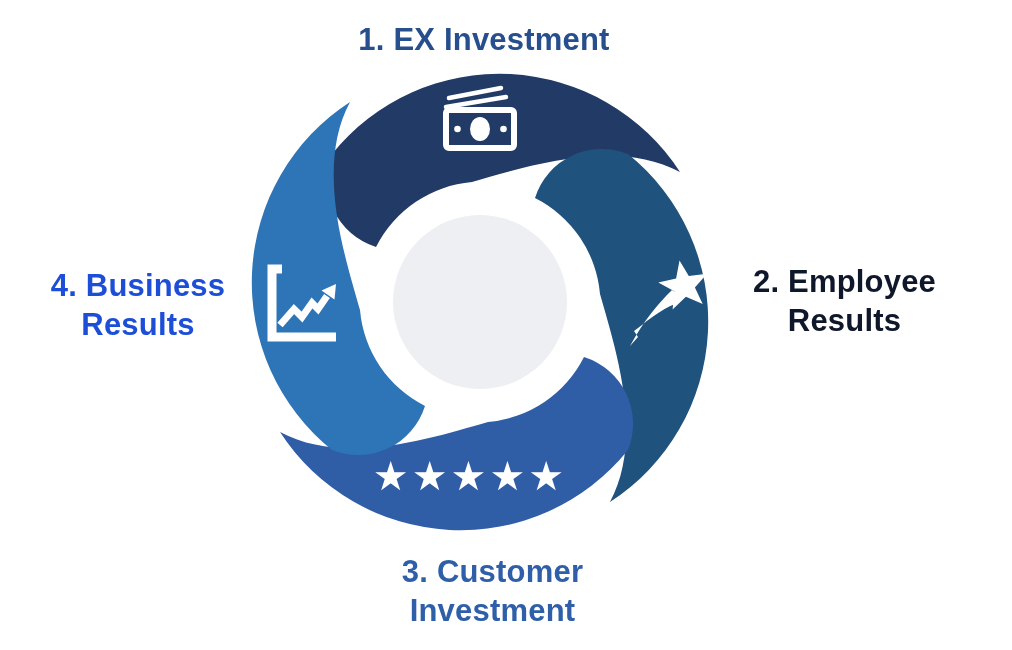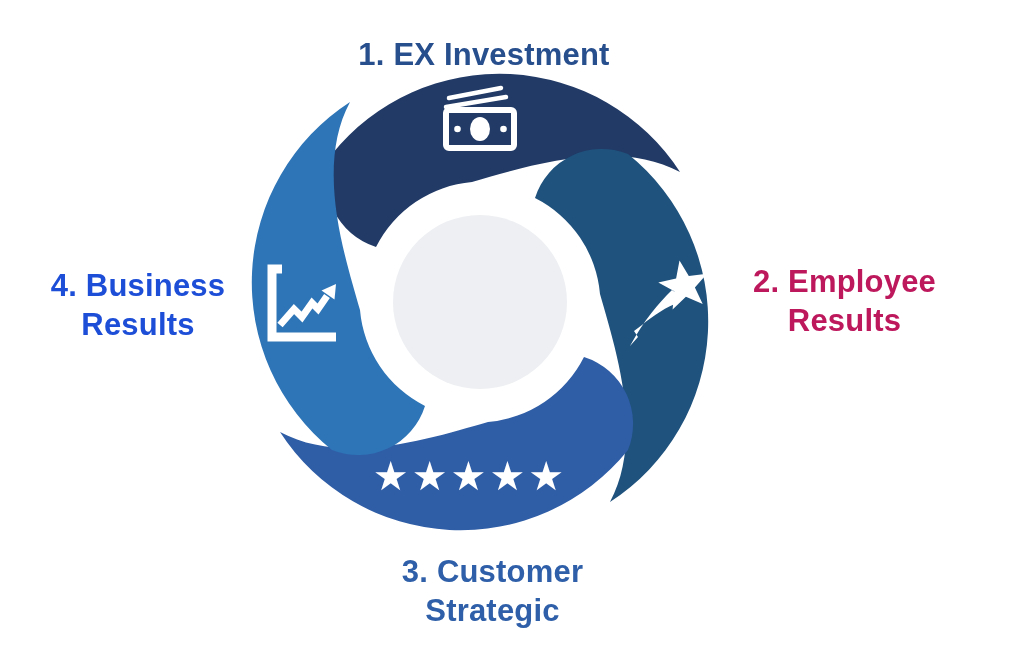--- a/index.html
+++ b/index.html
@@ -5,22 +5,22 @@
   html,body{margin:0;padding:0;background:#ffffff;}
   .canvas{
     position:relative;width:1012px;height:650px;background:#ffffff;overflow:hidden;
     font-family:"Liberation Sans",sans-serif;
   }
   .ring-svg{position:absolute;left:0;top:0;width:1012px;height:650px;}
   .label{
     position:absolute;font-weight:bold;font-size:31px;line-height:39px;
     text-align:center;letter-spacing:0.2px;white-space:nowrap;
   }
-  .l1{left:280px;top:35px;width:408px;color:#274E8D;}
-  .l2{left:722px;top:262px;width:245px;color:#be185d;}
+  .l1{left:280px;top:20px;width:408px;color:#274E8D;}
+  .l2{left:722px;top:262px;width:245px;color:#0f172a;}
   .l3{left:340px;top:552px;width:305px;color:#2E5FA8;}
   .l4{left:24px;top:266px;width:228px;color:#1d4ed8;}
   .center-title{
     position:absolute;left:388px;top:229px;width:184px;
     color:#1E3A66;font-weight:bold;font-size:30px;line-height:49px;text-align:center;
   }
   .stars{
     position:absolute;left:340px;top:451px;width:260px;text-align:center;
     color:#ffffff;font-size:40px;line-height:50px;letter-spacing:3px;white-space:nowrap;
   }
@@ -70,20 +70,20 @@
 
   <div class="label l1">
     <div>1. EX Investment</div>
   </div>
   <div class="label l2">
     <div>2. Employee</div>
     <div>Results</div>
   </div>
   <div class="label l3">
     <div>3. Customer</div>
-    <div>Strategic</div>
+    <div>Investment</div>
   </div>
   <div class="label l4">
     <div>4. Business</div>
     <div>Results</div>
   </div>
 
 </div>
 
 </body></html>

